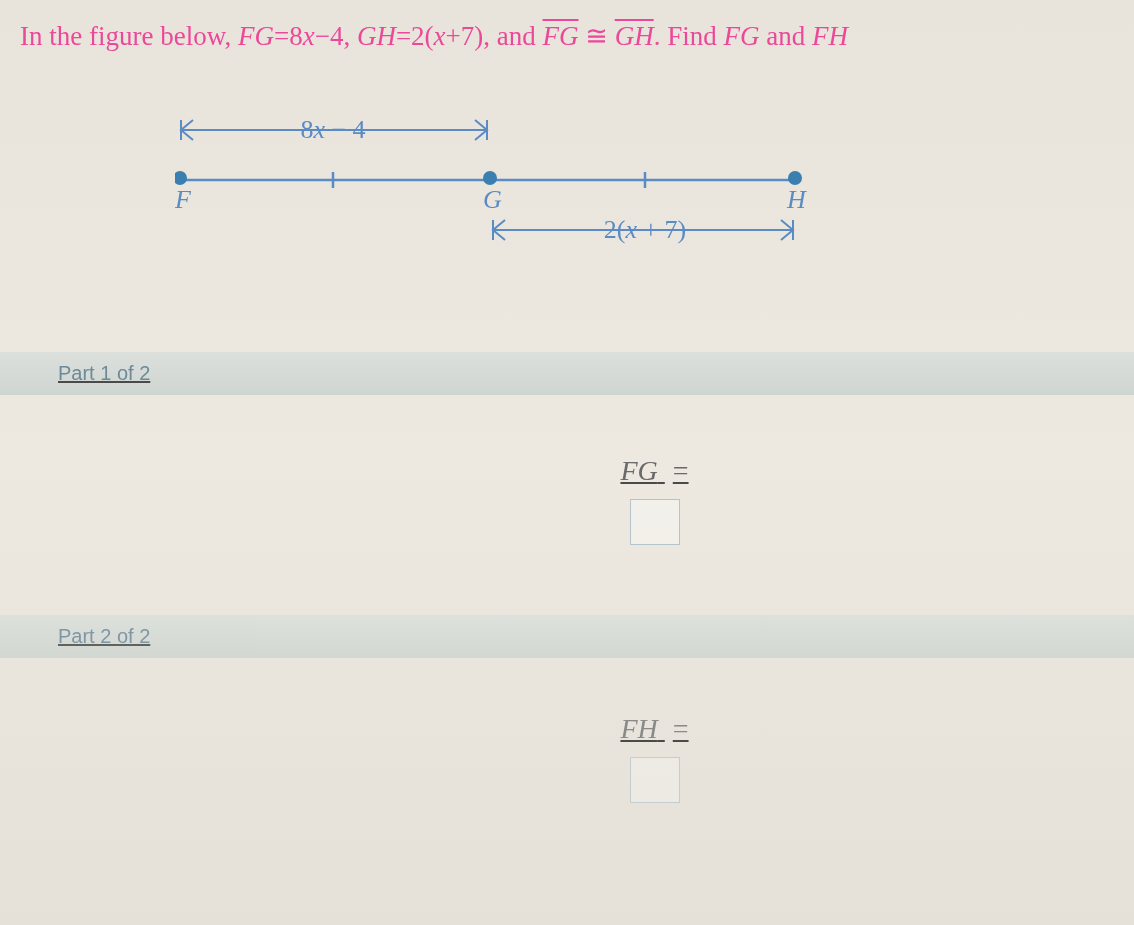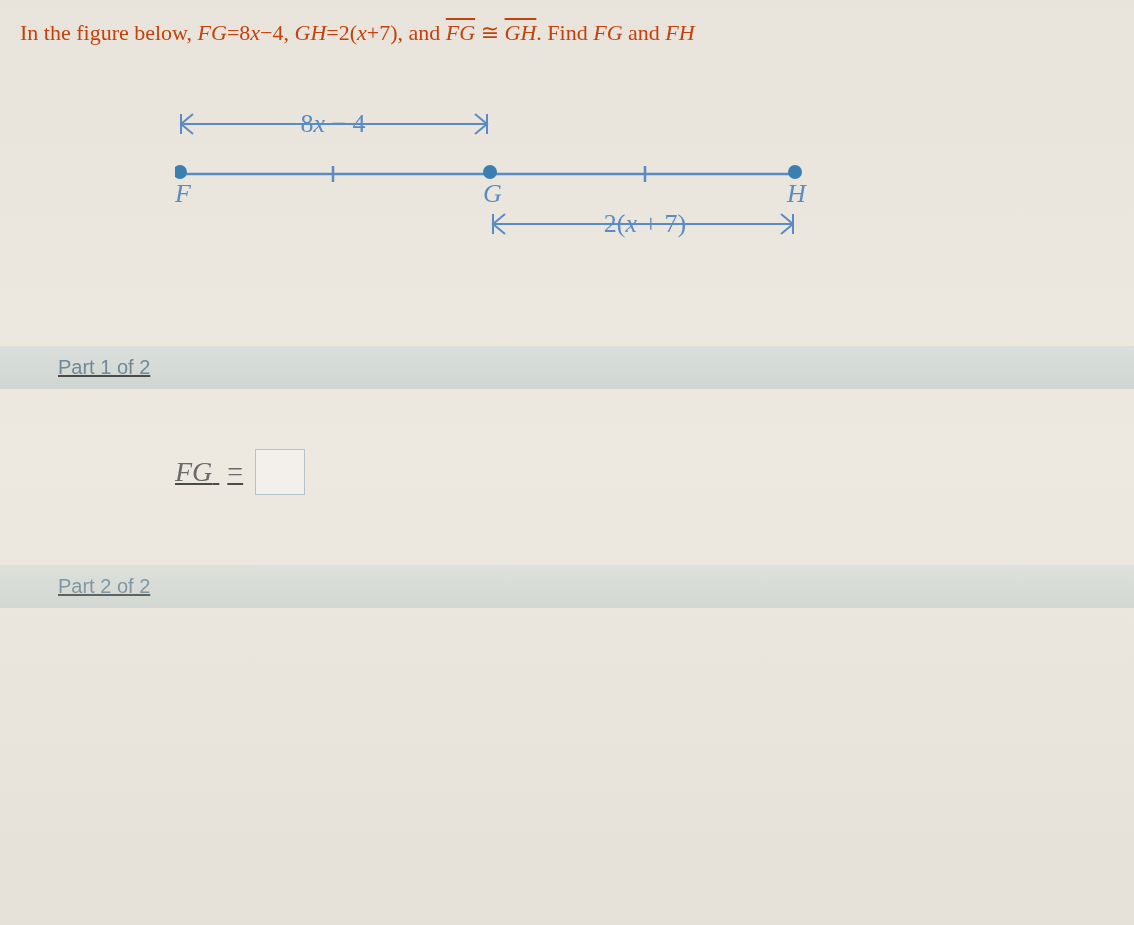--- a/index.html
+++ b/index.html
@@ -7,22 +7,22 @@
       width: 1134px;
       height: 925px;
       background: linear-gradient(to bottom, #e8e4db 0%, #ede9e0 50%, #e5e1d8 100%);
       font-family: "Times New Roman", serif;
       color: #4a4a4a;
       padding: 20px 0 0 20px;
       overflow: hidden;
       position: relative;
     }
     .question-text {
-      font-size: 22px;
-      color: #c2410c;
+      font-size: 27px;
+      color: #ec4899;
       margin-bottom: 50px;
       white-space: nowrap;
     }
     .question-text .math-var { font-style: italic; }
     .overline {
       text-decoration: overline;
       text-decoration-thickness: 1.5px;
     }
     
     .diagram-container {
@@ -46,20 +46,21 @@
       margin-right: -20px;
       width: 1154px;
     }
     .part-body {
       padding: 60px 0 70px 155px;
     }
     .answer-row {
       display: flex;
       align-items: center;
       gap: 12px;
+      flex-direction: column;
     }
     .answer-label {
       font-style: italic;
       font-size: 28px;
       color: #6a6a6a;
     }
     .answer-input {
       width: 50px;
       height: 46px;
       border: 1.5px solid #b5c4cc;
@@ -120,13 +121,22 @@
     <div class="answer-row">
       <span class="answer-label">
         <span>FG</span>
         <span style="font-style:normal;margin-left:8px">=</span>
       </span>
       <input class="answer-input" type="text" style="">
     </div>
   </div>
 
   <div class="part-header" style="opacity:0.85">Part 2 of 2</div>
+  <div class="part2-body">
+    <div class="answer-row">
+      <span class="answer-label" style="color:#8a8a8a">
+        <span>FH</span>
+        <span style="font-style:normal;margin-left:8px">=</span>
+      </span>
+      <input class="answer-input" style="opacity: 0.7;" type="text">
+    </div>
+  </div>
 </div>
 
 </body></html>

